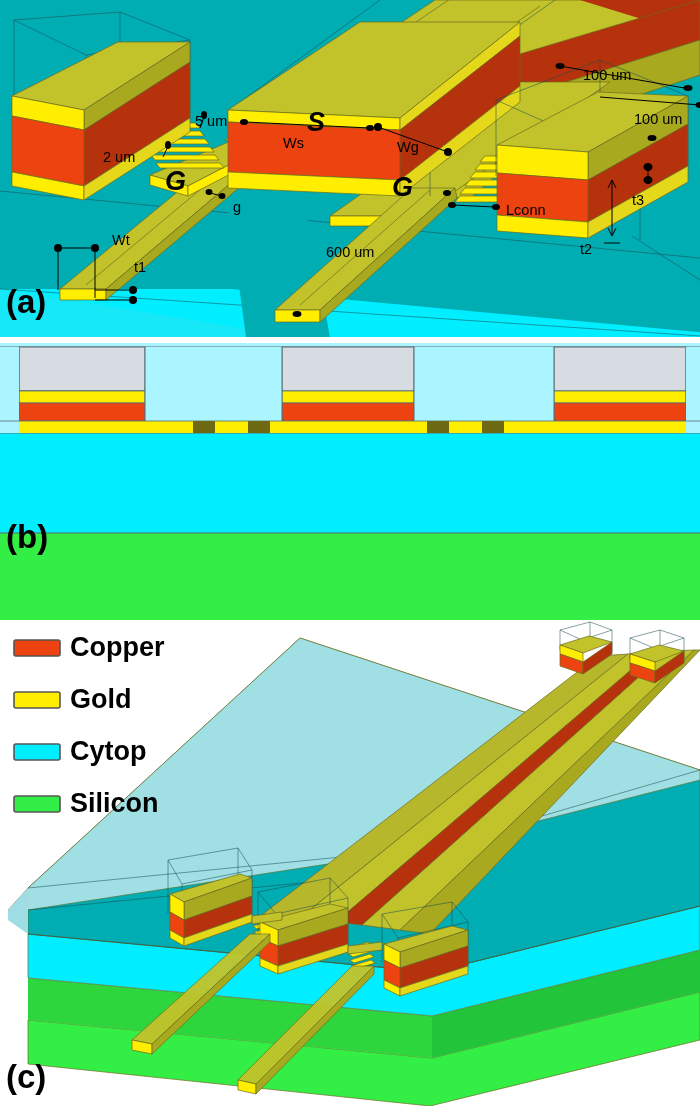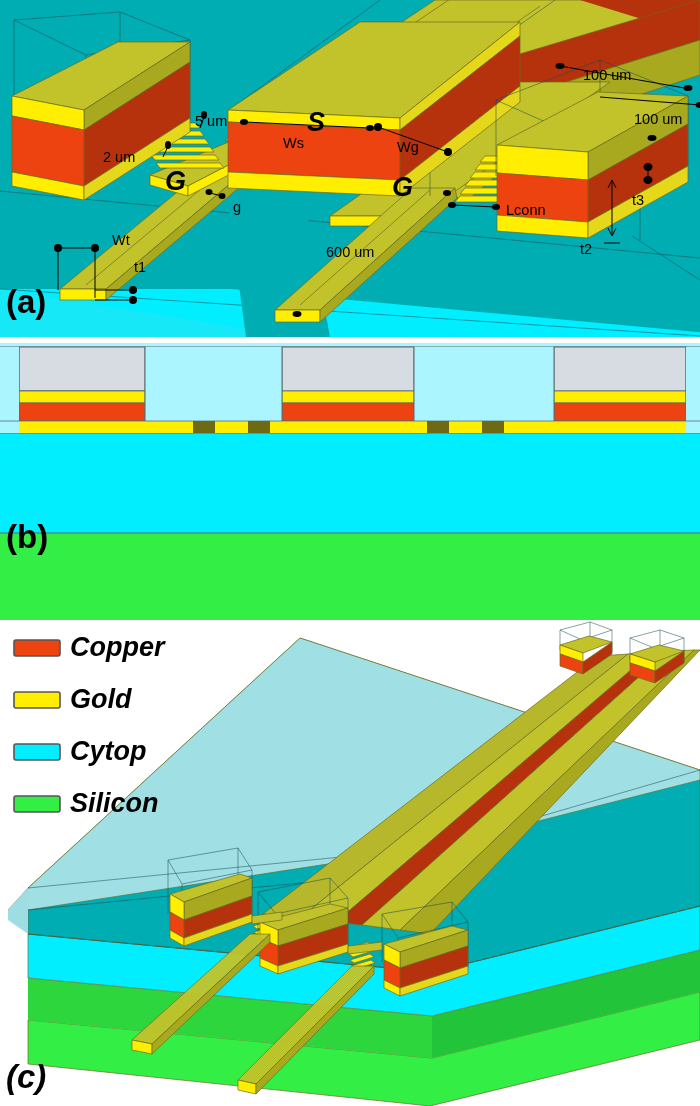--- a/index.html
+++ b/index.html
@@ -1,21 +1,21 @@
 <!DOCTYPE html>
 <html><head>
 <meta charset="utf-8">
 <style>
   html,body{margin:0;padding:0;background:#ffffff;}
   body{width:700px;height:1106px;font-family:"Liberation Sans",sans-serif;overflow:hidden;}
   #fig{position:relative;width:700px;height:1106px;}
   .panel{position:absolute;left:0;}
   #panel-a{top:0;width:700px;height:337px;}
   #panel-b{top:343px;width:700px;height:277px;}
-  #panel-c{top:620px;width:700px;height:486px;font-style:italic;}
+  #panel-c{top:620px;width:700px;height:486px;}
   svg{display:block;}
   text{font-family:"Liberation Sans",sans-serif;}
   .dimlbl{font-size:14.5px;fill:#000;font-weight:400;}
   .portlbl{font-size:27px;fill:#000;font-weight:bold;font-style:italic;font-family:"Liberation Sans",sans-serif;}
   .panellbl{font-size:33px;fill:#000;font-weight:bold;}
   .legtxt{font-size:27px;fill:#000;font-weight:bold;}
   .lead{stroke:#000;stroke-width:1;fill:none;}
   .thinline{stroke:#1b4a52;stroke-width:0.7;fill:none;opacity:.75;}
   .edge{stroke:#6b6b20;stroke-width:0.7;}
 </style>

